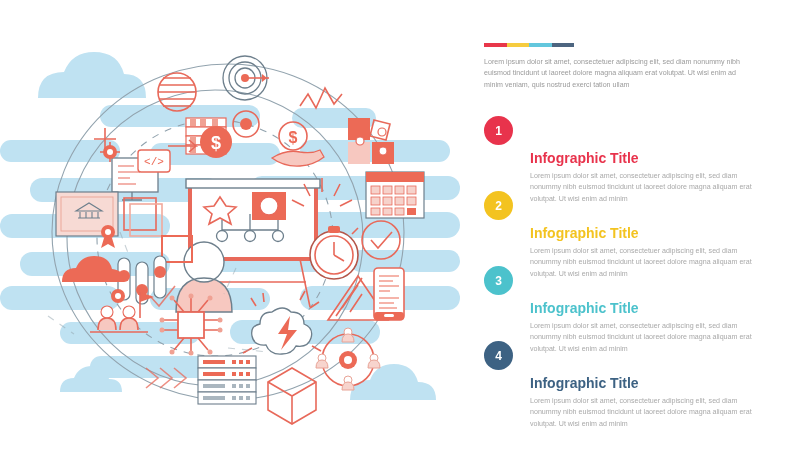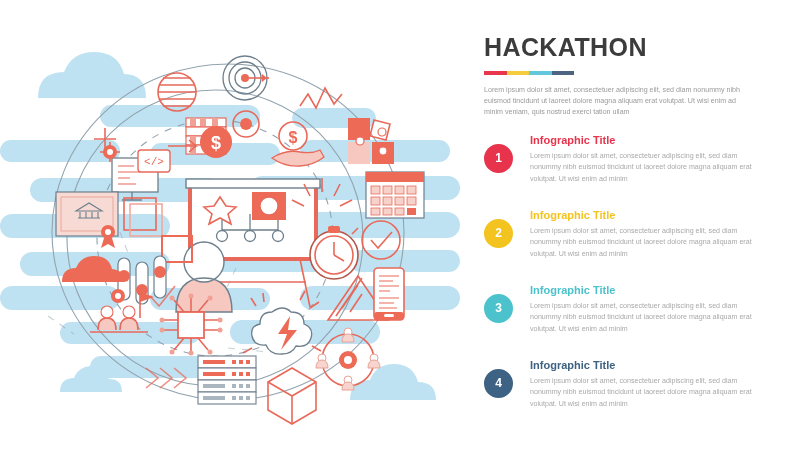--- a/index.html
+++ b/index.html
@@ -32,21 +32,21 @@
 
   .list { margin-top: 15px; }
   .item { position: relative; height: 75px; }
   .bullet {
     position: absolute; left: 0; top: 10px;
     width: 29px; height: 29px; border-radius: 50%;
     color: #fff; font-size: 12px; font-weight: bold;
     display: flex; align-items: center; justify-content: center;
   }
   .item-body { position: absolute; left: 46px; top: 0; width: 230px; }
-  .item-title { font-size: 11px; font-weight: bold; line-height: 1.25; }
+  .item-title { font-size: 14px; font-weight: bold; line-height: 1.25; margin-top: 44px; }
   .item-text {
     margin-top: 3px; font-size: 7.1px; line-height: 1.62; color: #a9a9a9;
   }
 </style>
 </head>
 <body>
 
 <div class="page">
 
   <div class="illus">
@@ -393,21 +393,20 @@
         <path class="lnd" d="M236 268 l-12 26" stroke-opacity="0.5"></path>
         <path class="lnd" d="M120 232 l10 26" stroke-opacity="0.5"></path>
         <path class="lnd" d="M228 348 l40 4" stroke-opacity="0.5"></path>
         <path class="lnd" d="M48 316 l26 18" stroke-opacity="0.5"></path>
       </g>
     </svg>
   </div>
 
   <div class="content">
 
-    <div class="title">HACKATHON</div>
 
     <div class="divider">
       <span style="background:#e8374a"></span>
       <span style="background:#f6cc3f"></span>
       <span style="background:#63c7dd"></span>
       <span style="background:#4d6580"></span>
     </div>
 
     <div class="intro">Lorem ipsum dolor sit amet, consectetuer adipiscing elit, sed diam nonummy nibh euismod tincidunt ut laoreet dolore magna aliquam erat volutpat. Ut wisi enim ad minim veniam, quis nostrud exerci tation ullam</div>
 

